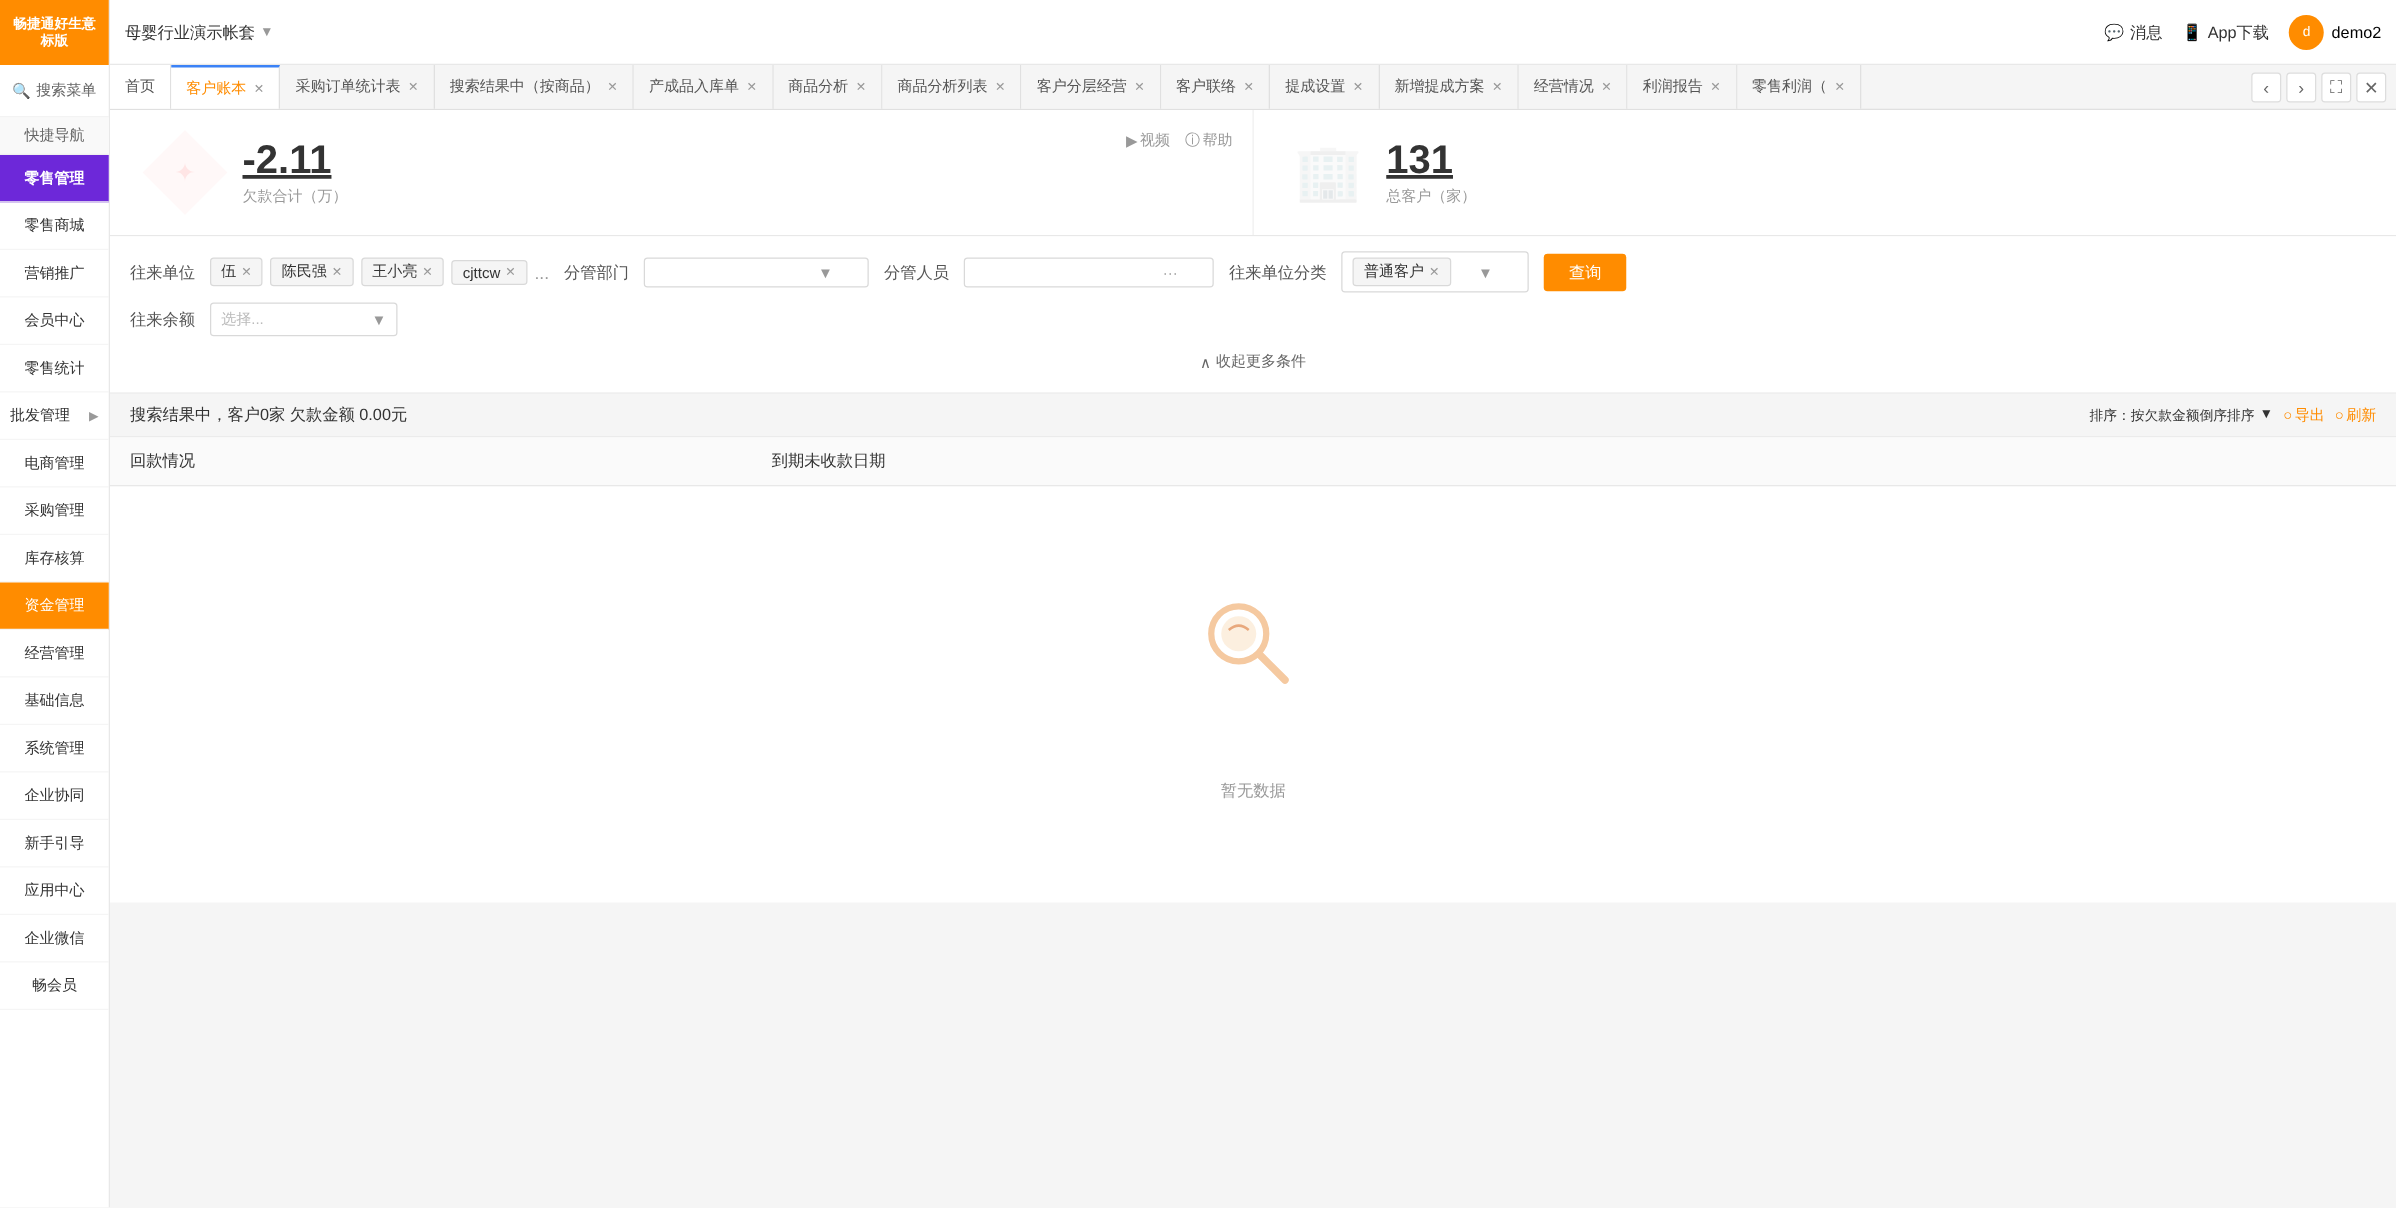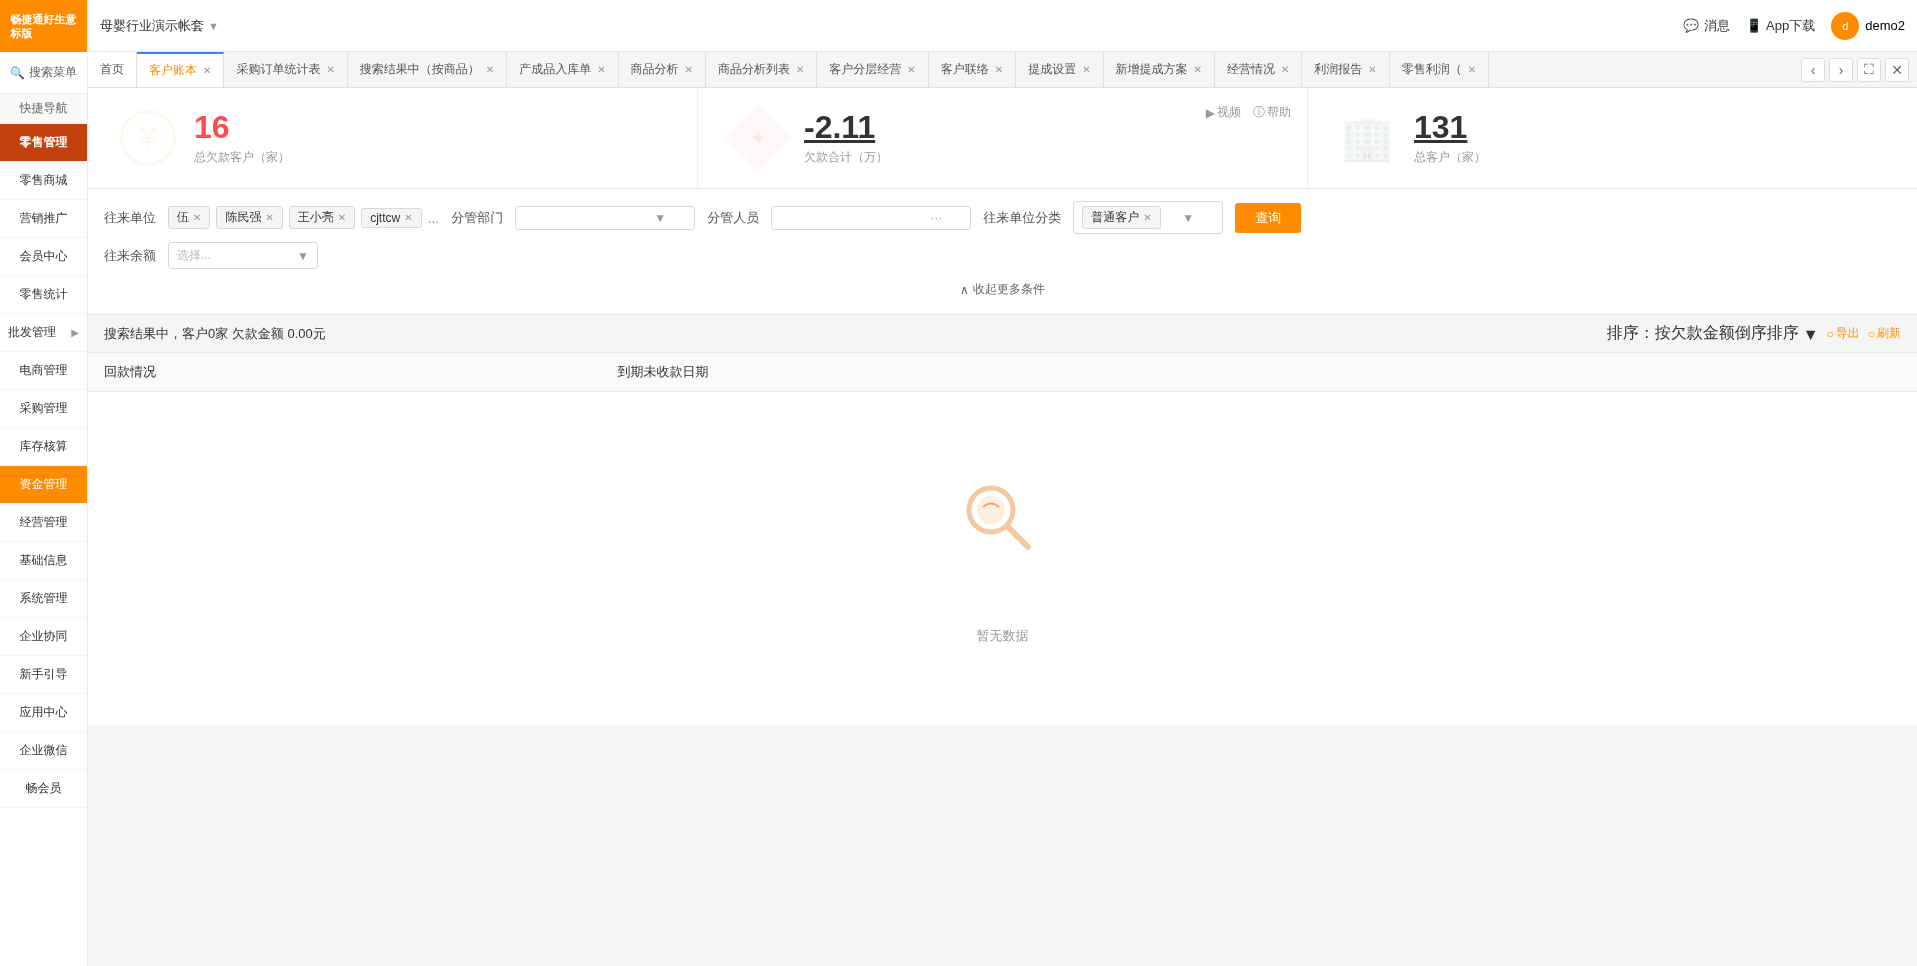--- a/index.html
+++ b/index.html
@@ -1,21 +1,21 @@
 <!DOCTYPE html>
 <html><head>
   <meta charset="utf-8">
   <style>
     * { box-sizing: border-box; margin: 0; padding: 0; }
     body { font-family: 'Microsoft YaHei', Arial, sans-serif; font-size: 13px; background: #f5f5f5; display: flex; height: 966px; overflow: hidden; }
 
     
     .sidebar { width: 88px; background: #fff; display: flex; flex-direction: column; border-right: 1px solid #e8e8e8; flex-shrink: 0; }
     .sidebar-logo { background: #ff8c00; padding: 8px 6px; display: flex; flex-direction: column; align-items: center; justify-content: center; height: 52px; }
-    .sidebar-logo-text { color: #fff; font-size: 11px; font-weight: bold; line-height: 1.3; text-align: left; font-family: Liberation Serif, serif; }
+    .sidebar-logo-text { color: #fff; font-size: 11px; font-weight: bold; line-height: 1.3; text-align: center; font-family: Liberation Serif, serif; }
     .sidebar-search { padding: 8px 6px; border-bottom: 1px solid #f0f0f0; }
     .sidebar-search-btn { width: 100%; background: none; border: none; color: #666; font-size: 12px; cursor: pointer; padding: 4px 0; display: flex; align-items: center; justify-content: center; gap: 4px; }
     .sidebar-nav-item { padding: 10px 6px; text-align: center; font-size: 12px; color: #333; cursor: pointer; border-bottom: 1px solid #f5f5f5; }
     .sidebar-nav-item.active { background: #ff8c00; color: #fff; }
     .sidebar-quick-nav { background: #f9f9f9; padding: 6px; text-align: center; font-size: 12px; color: #666; cursor: pointer; border-bottom: 1px solid #f0f0f0; }
 
     
     .main-area { flex: 1; display: flex; flex-direction: column; overflow: hidden; }
 
     
@@ -63,21 +63,21 @@
     .filter-tag-more { color: #999; cursor: pointer; font-size: 14px; }
     .filter-select { border: 1px solid #d9d9d9; border-radius: 3px; padding: 4px 28px 4px 8px; font-size: 12px; color: #333; background: #fff; cursor: pointer; display: flex; align-items: center; gap: 4px; min-width: 120px; position: relative; }
     .filter-select-arrow { color: #999; margin-left: auto; }
     .filter-input-select { border: 1px solid #d9d9d9; border-radius: 3px; padding: 4px 8px; font-size: 12px; min-width: 120px; display: flex; align-items: center; gap: 4px; background: #fff; cursor: pointer; }
     .collapse-btn { display: flex; align-items: center; justify-content: center; gap: 4px; font-size: 12px; color: #666; cursor: pointer; padding: 4px 12px; }
 
     
     .results-bar { background: #f5f5f5; padding: 8px 16px; display: flex; align-items: center; justify-content: space-between; border-bottom: 1px solid #e8e8e8; }
     .results-info { font-size: 13px; color: #333; }
     .results-actions { display: flex; align-items: center; gap: 8px; }
-    .sort-select { font-size: 16px; color: #333; display: flex; align-items: flex-end; gap: 4px; cursor: pointer; }
+    .sort-select { font-size: 11px; color: #333; display: flex; align-items: flex-start; gap: 4px; cursor: pointer; }
     .action-btn-sm { font-size: 12px; color: #ff8c00; cursor: pointer; display: flex; align-items: center; gap: 2px; }
 
     
     .data-table { width: 100%; background: #fff; }
     .table-header { display: grid; grid-template-columns: 2fr 2fr 1.5fr 1.5fr; padding: 10px 16px; border-bottom: 1px solid #e8e8e8; background: #fafafa; }
     .table-header-cell { font-size: 13px; color: #333; font-weight: normal; }
 
     
     .empty-state { display: flex; flex-direction: column; align-items: center; justify-content: center; padding: 80px 0; gap: 24px; }
     .empty-icon { font-size: 80px; color: #f5c9a0; margin-bottom: 12px; }
@@ -101,21 +101,21 @@
 
   <div class="sidebar-search">
     <button class="sidebar-search-btn">
       <span>🔍</span>
       <span>搜索菜单</span>
     </button>
   </div>
 
   <div class="sidebar-quick-nav">快捷导航</div>
 
-  <div class="sidebar-nav-item active" style="background:#c2410c; color:#fff; font-weight:bold;">
+  <div class="sidebar-nav-item active" style="background:#6d28d9; color:#fff; font-weight:bold;">
     <span>零售管理</span>
   </div>
 
   <div id="sidebar-items-container">
 
   <div class="sidebar-nav-item">零售商城</div>
       <div class="sidebar-nav-item">营销推广</div>
       <div class="sidebar-nav-item">会员中心</div>
       <div class="sidebar-nav-item">零售统计</div>
       <div class="sidebar-nav-item" style="display: flex; align-items: center; justify-content: space-between; padding: 10px 8px;">
@@ -225,29 +225,20 @@
       <div class="tabbar-action-btn">›</div>
       <div class="tabbar-action-btn">⛶</div>
       <div class="tabbar-action-btn">✕</div>
     </div>
   </div>
 
   <div class="content">
 
     <div class="stats-row">
 
-      <div class="stat-card">
-        <div class="stat-icon-area">
-          <div style="width:56px; height:56px; border-radius:50%; border:3px solid #ff8c00; display:flex; align-items:center; justify-content:center; font-size:28px; color:#ff8c00; opacity:0.25;">¥</div>
-        </div>
-        <div class="stat-values">
-          <div class="stat-number red">16</div>
-          <div class="stat-label">总欠款客户（家）</div>
-        </div>
-      </div>
 
       <div class="stat-card">
         <div class="stat-icon-area">
           <div style="width:48px; height:48px; background:rgba(255,180,180,0.3); transform:rotate(45deg); display:flex; align-items:center; justify-content:center; overflow:hidden;">
             <div style="transform:rotate(-45deg); color:#ffaaaa; font-size:20px;">✦</div>
           </div>
         </div>
         <div class="stat-values">
           <div class="stat-number" style="font-size:32px; font-weight:bold; text-decoration:underline; color:#333;">-2.11</div>
           <div class="stat-label">欠款合计（万）</div>

